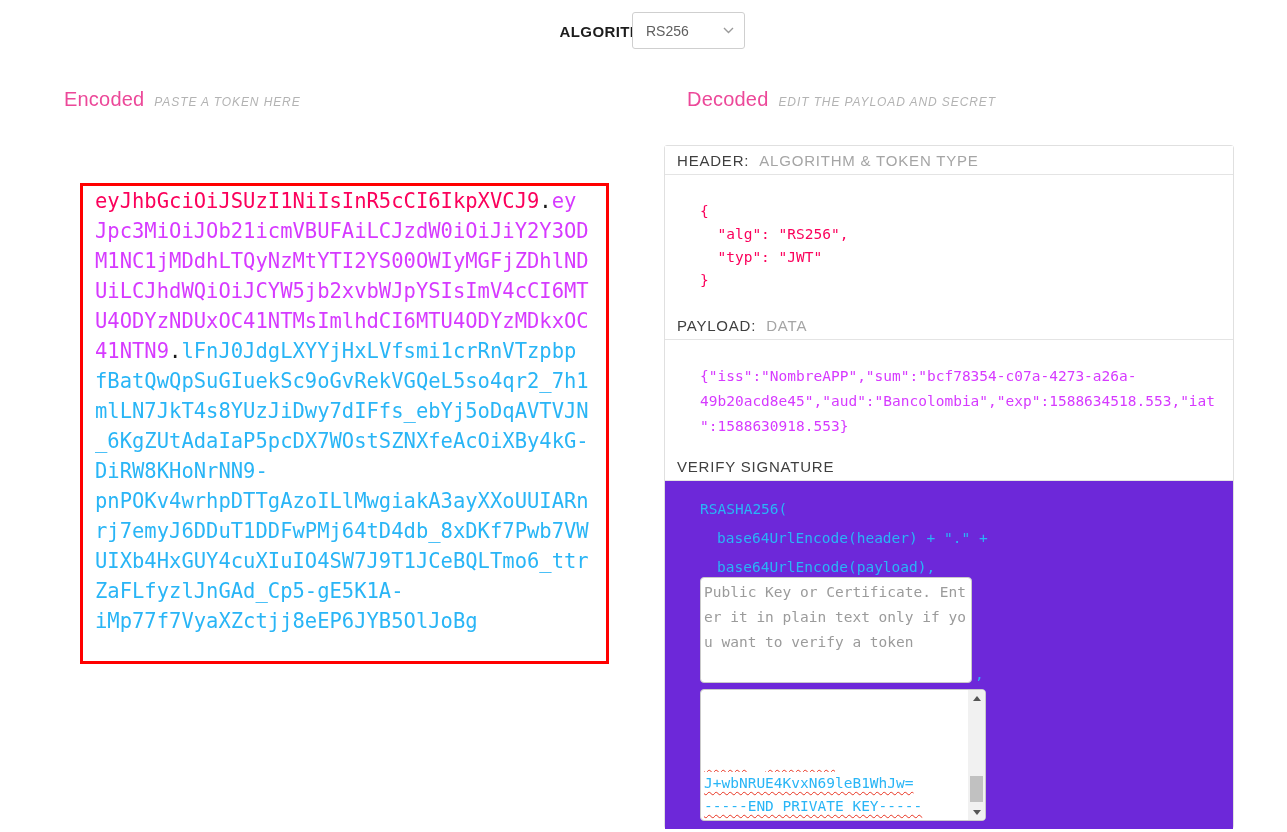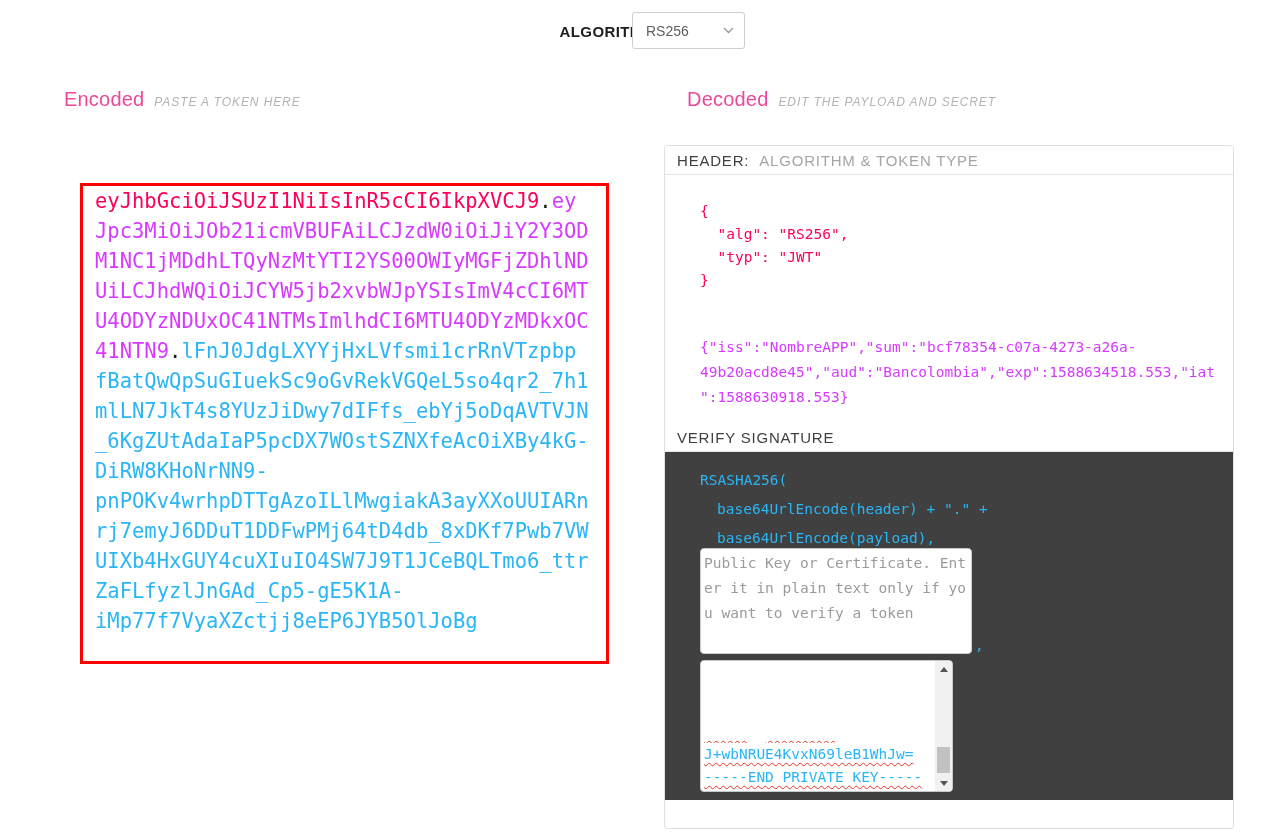--- a/index.html
+++ b/index.html
@@ -69,38 +69,38 @@
   .header-content { height: 136px; padding: 25px 20px 0 35px; }
   .header-content pre {
     font-family: inherit; color:#fb015b; line-height: 23px; white-space: pre;
   }
   .payload-content { height: 112px; padding: 24px 18px 0 35px; }
   .payload-json {
     width: 59ch; color:#d63aff; line-height: 25px;
     overflow-wrap: break-word; word-wrap: break-word;
   }
   .verify-content {
-    height: 348px; background:#404040; position: relative;
+    height: 348px; background:#6d28d9; position: relative;
     font-family: "DejaVu Sans Mono", monospace; font-size: 14.5px;
   }
   .sig-code { position:absolute; left:35px; top:14px; color:#29b5f6; line-height: 29px; white-space: pre; }
   .sig-code .indent { padding-left: 17px; }
 
   textarea.pubkey {
     position: absolute; left: 35px; top: 96px; width: 272px; height: 106px;
     border: 1px solid #c9c9c9; border-radius: 4px; background:#fff;
     font-family: "DejaVu Sans Mono", monospace; font-size: 14.5px; line-height: 25px;
     color:#333; padding: 2px 3px; resize: none; outline: none;
     word-break: break-all; overflow: hidden;
   }
   textarea.pubkey::placeholder { color:#9b9b9b; opacity:1; }
   .sig-comma { position:absolute; left: 310px; top: 185px; color:#29b5f6; }
 
   .privkey-box {
-    position: absolute; left: 35px; top: 208px; width: 253px; height: 132px;
+    position: absolute; left: 35px; top: 208px; width: 286px; height: 132px;
     border: 1px solid #c9c9c9; border-radius: 4px; background:#fff;
     overflow: hidden;
   }
   .privkey-lines {
     position: absolute; left: 3px; right: 19px; bottom: 3px;
     font-family: "DejaVu Sans Mono", monospace; font-size: 14.5px; line-height: 22.3px;
     color:#29b5f6; word-break: break-all;
   }
   .privkey-lines .kline {
     text-decoration: underline; text-decoration-style: wavy;
@@ -160,20 +160,24 @@
     <span class="lab">HEADER:</span>
     <span class="sublab">ALGORITHM &amp; TOKEN TYPE</span>
   </div>
   <div class="section-content header-content">
     <pre>{
   "alg": "RS256",
   "typ": "JWT"
 }</pre>
   </div>
 
+  <div class="section-label">
+    <span class="lab">PAYLOAD:</span>
+    <span class="sublab">DATA</span>
+  </div>
   <div class="section-content payload-content">
     <div class="payload-json">{"iss":"NombreAPP","sum":"bcf78354-c07a-4273-a26a-49b20acd8e45","aud":"Bancolombia","exp":1588634518.553,"iat":1588630918.553}</div>
   </div>
 
   <div class="section-label">
     <span class="lab">VERIFY SIGNATURE</span>
   </div>
 
   <div class="verify-content">
     <div class="sig-code"><div>RSASHA256(</div><div class="indent">base64UrlEncode(header) + "." +</div><div class="indent">base64UrlEncode(payload),</div></div>

